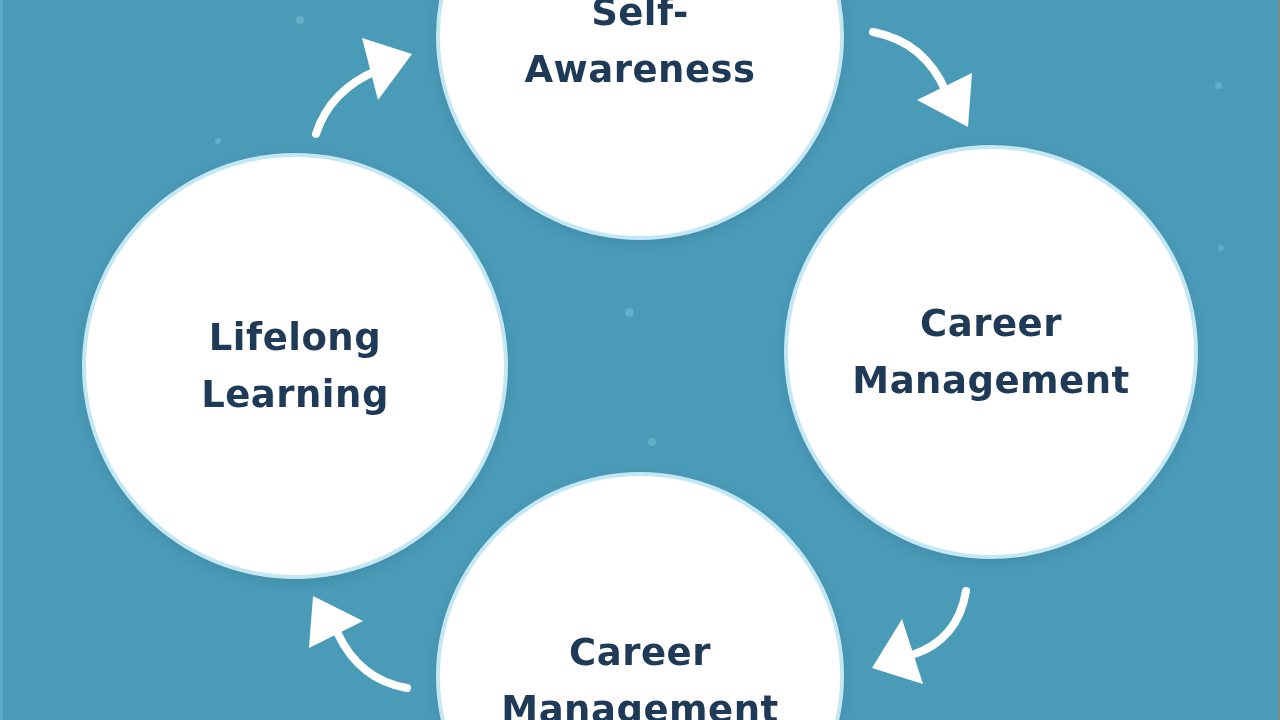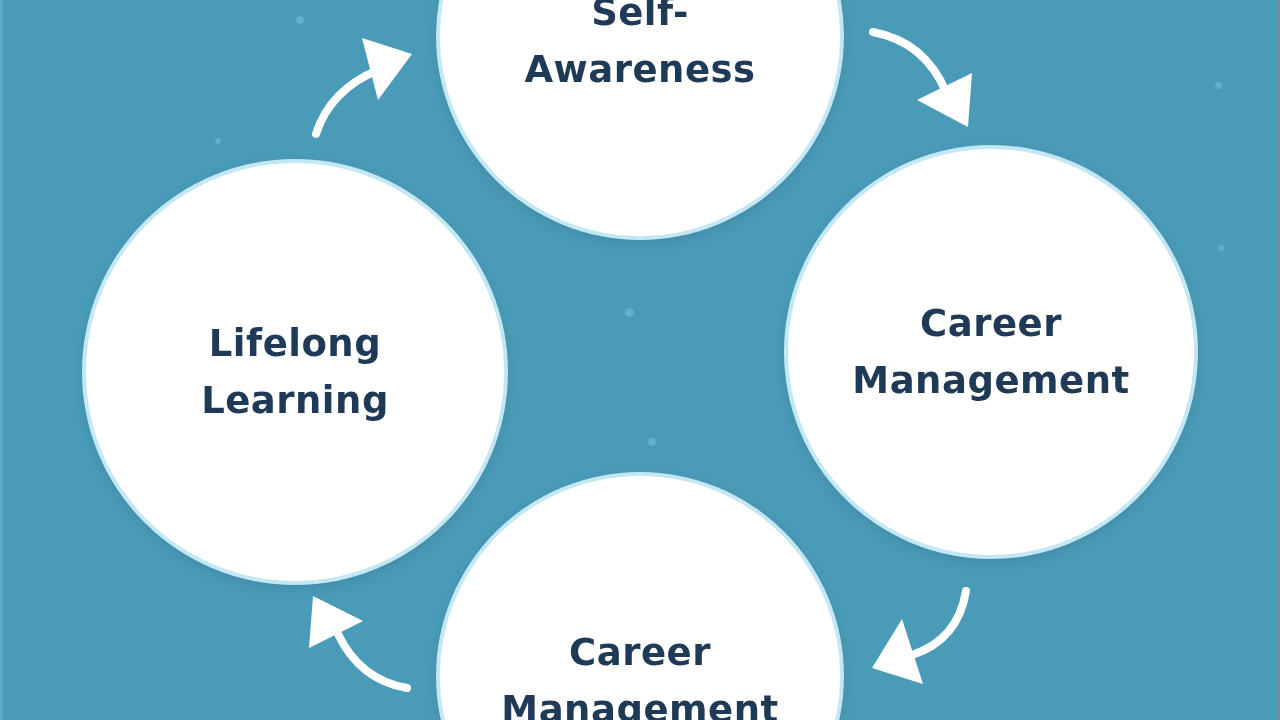--- a/index.html
+++ b/index.html
@@ -47,21 +47,21 @@
   <div class="node" style="left:788px; top:149px; width:406px; height:406px;">
     <div class="node-label">Career
 Management</div>
   </div>
 
   <div class="node" style="left:440px; top:476px; width:400px; height:400px;">
     <div class="node-label" style="position:absolute; left:0; width:400px; top:148px;">Career
 Management</div>
   </div>
 
-  <div class="node" style="left:86px; top:163px; width:418px; height:418px;">
+  <div class="node" style="left:86px; top:157px; width:418px; height:418px;">
     <div class="node-label">Lifelong
 Learning</div>
   </div>
 
   <svg width="1280" height="720" style="position:absolute;left:0;top:0;pointer-events:none;">
 
     <g>
       <path d="M316 134 Q 330 90 378 70" stroke="#ffffff" stroke-width="8" fill="none" stroke-linecap="round"></path>
       <polygon points="362,38 412,54 378,100" fill="#ffffff"></polygon>
     </g>

